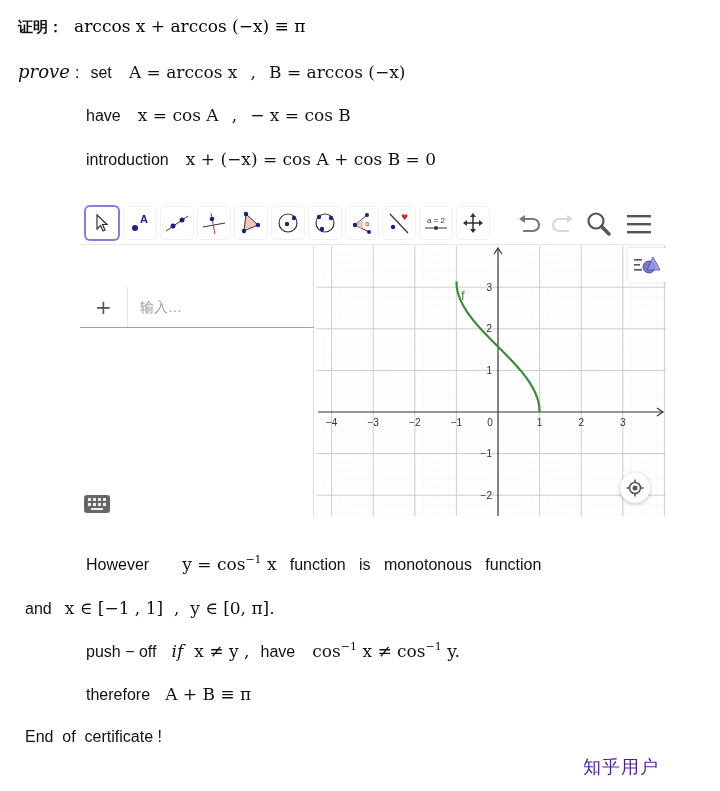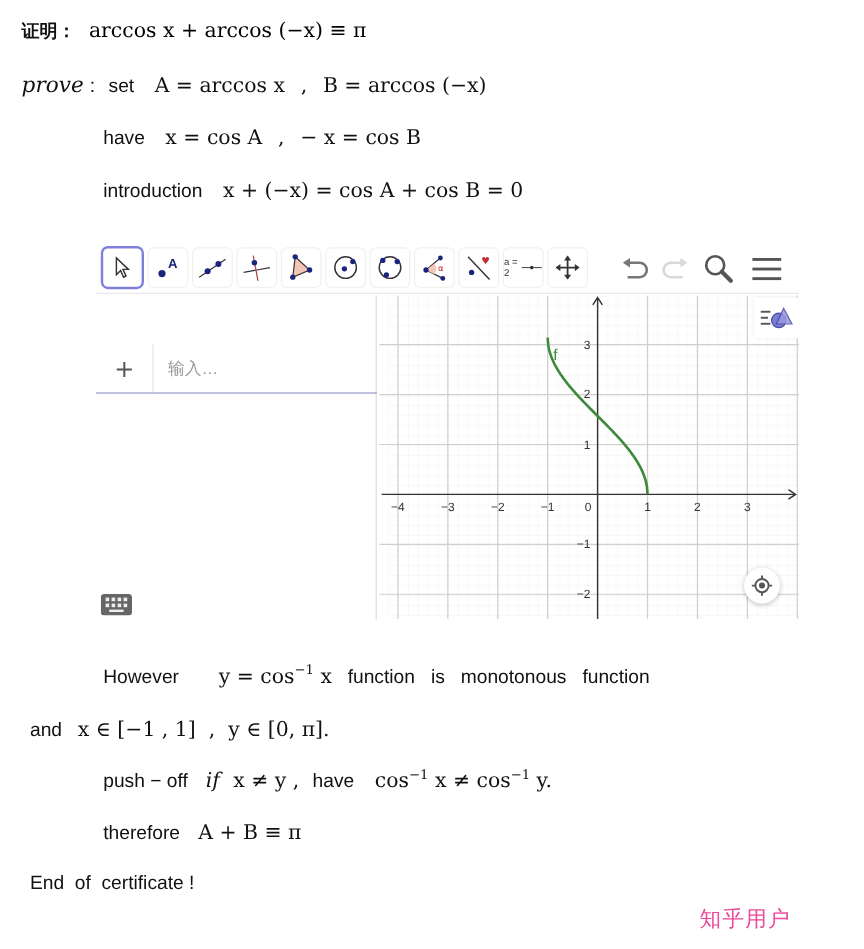--- a/index.html
+++ b/index.html
@@ -116,21 +116,21 @@
         </svg>
     </div>
     <div class="tool" style="left:303px;">
       <svg width="26" height="24" viewBox="0 0 26 24">
           <line x1="4" y1="3" x2="22" y2="22" stroke="#333" stroke-width="1.2"></line>
           <circle cx="7" cy="16" r="2.2" fill="#1a237e"></circle>
           <text x="15" y="9" font-size="8" fill="#c03030">♥</text>
         </svg>
     </div>
     <div class="tool" style="left:340px;">
-      <div style="display:flex;flex-direction:row;align-items:center;">
+      <div style="display:flex;flex-direction:column;align-items:center;">
         <span style="font-size:8px;font-family:'Liberation Sans',sans-serif;color:#333;">a = 2</span>
         <svg width="24" height="6" viewBox="0 0 24 6">
             <line x1="1" y1="3" x2="23" y2="3" stroke="#333" stroke-width="1"></line>
             <circle cx="12" cy="3" r="2" fill="#333"></circle>
           </svg>
       </div>
     </div>
     <div class="tool" style="left:377px;">
       <svg width="22" height="22" viewBox="0 0 22 22">
           <path d="M11 2 L11 20 M2 11 L20 11" stroke="#333" stroke-width="1.5"></path>
@@ -278,13 +278,13 @@
   <span class="math" style="margin-left:12px;"><span>cos</span><sup>−1</sup><span> x ≠ cos</span><sup>−1</sup><span> y.</span></span>
 </div>
 
 <div class="line" style="left:86px; top:684px;">
   <span class="sans">therefore</span>
   <span class="math" style="margin-left:10px;">A + B ≡ π</span>
 </div>
 
 <div class="line sans" style="left:25px; top:727px; white-space:pre;">End  of  certificate !</div>
 
-<div class="line" style="left:583px; top:757px; font-size:18px; color:#ec4899; letter-spacing:1px;">知乎用户</div>
+<div class="line" style="left:583px; top:757px; font-size:18px; color:#4c1d95; letter-spacing:1px;">知乎用户</div>
 
 </body></html>

